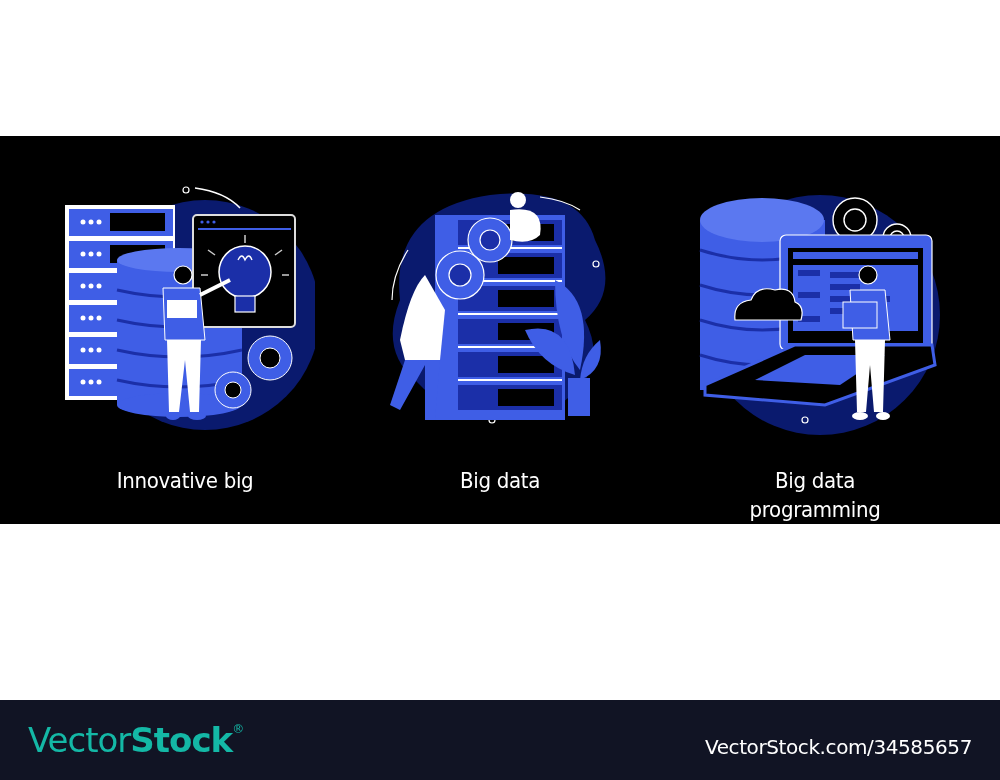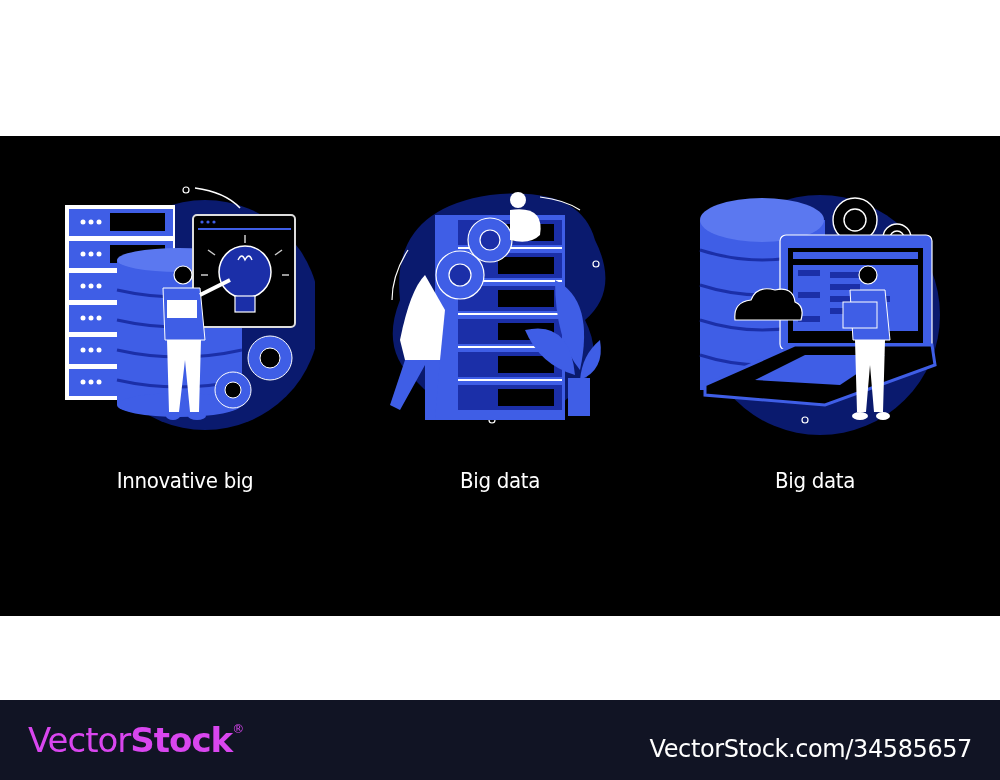--- a/index.html
+++ b/index.html
@@ -1,42 +1,42 @@
 <!DOCTYPE html>
 <html><head>
 <meta charset="utf-8">
 <style>
   html, body { margin: 0; padding: 0; }
   body {
     width: 1000px; height: 780px; background: #ffffff; position: relative; overflow: hidden;
     font-family: "Liberation Sans", "DejaVu Sans", sans-serif;
   }
   .banner {
-    position: absolute; left: 0; top: 136px; width: 1000px; height: 480px; background: #000000;
+    position: absolute; left: 0; top: 136px; width: 1000px; height: 388px; background: #000000;
   }
   .panel { position: absolute; top: 0; width: 300px; height: 428px; }
   .panel svg.illus { position: absolute; left: 20px; top: 44px; width: 260px; height: 260px; }
   .caption {
     position: absolute; left: 0; top: 330px; width: 300px; text-align: center;
     color: #ffffff; font-size: 22px; line-height: 29px; font-weight: normal; letter-spacing: -0.3px;
     font-family: "DejaVu Sans", sans-serif; font-stretch: condensed;
   }
   .caption span { display: block; }
   .footer {
     position: absolute; left: 0; top: 700px; width: 1000px; height: 80px; background: #111424;
   }
   .brand {
-    position: absolute; left: 28px; top: 20px; color: #d946ef; font-size: 34px; letter-spacing: -1px;
+    position: absolute; left: 28px; top: 20px; color: #14b8a6; font-size: 34px; letter-spacing: -1px;
     font-family: "DejaVu Sans", sans-serif;
   }
   .brand .light { font-weight: normal; }
   .brand .bold { font-weight: bold; }
   .brand .reg { font-size: 12px; vertical-align: top; position: relative; top: 2px; }
   .url {
-    position: absolute; right: 28px; top: 35px; color: #ffffff; font-size: 24px; letter-spacing: -0.4px;
+    position: absolute; right: 28px; top: 35px; color: #ffffff; font-size: 20px; letter-spacing: -0.4px;
     font-family: "DejaVu Sans", sans-serif;
   }
 </style>
 </head>
 <body>
 
 <div class="banner">
 
   <div class="panel" style="left:35px;">
     <svg class="illus" viewBox="0 0 260 260">
@@ -240,20 +240,21 @@
         <path d="M165 110 L200 110 L205 160 L168 160 Z" fill="#3f5ee6" stroke="#fff" stroke-width="1"></path>
         <rect x="158" y="122" width="34" height="26" fill="#3f5ee6" stroke="#fff" stroke-width="1"></rect>
         <path d="M170 160 L200 160 L198 232 L189 232 L185 185 L181 232 L172 232 Z" fill="#fff"></path>
         <ellipse cx="175" cy="236" rx="8" ry="4" fill="#fff"></ellipse>
         <ellipse cx="198" cy="236" rx="7" ry="4" fill="#fff"></ellipse>
       </g>
       <circle cx="120" cy="240" r="3" stroke="#fff" fill="none" stroke-width="1.2"></circle>
     </svg>
     <div class="caption">
       <span>Big data</span>
+      <span>programming</span>
     </div>
   </div>
 </div>
 
 <div class="footer">
   <div class="brand">
     <span class="light">Vector</span><span class="bold">Stock</span><span class="reg">®</span>
   </div>
   <div class="url">VectorStock.com/34585657</div>
 </div>

